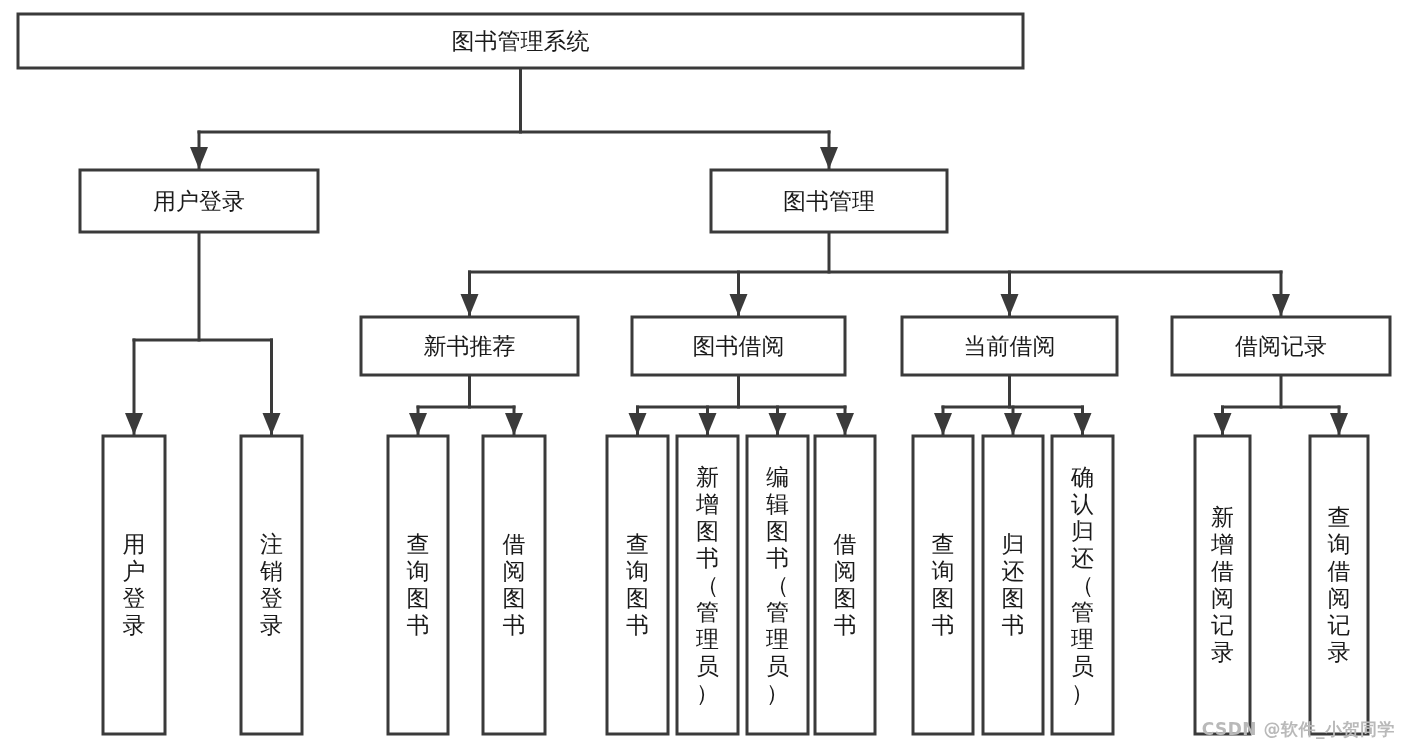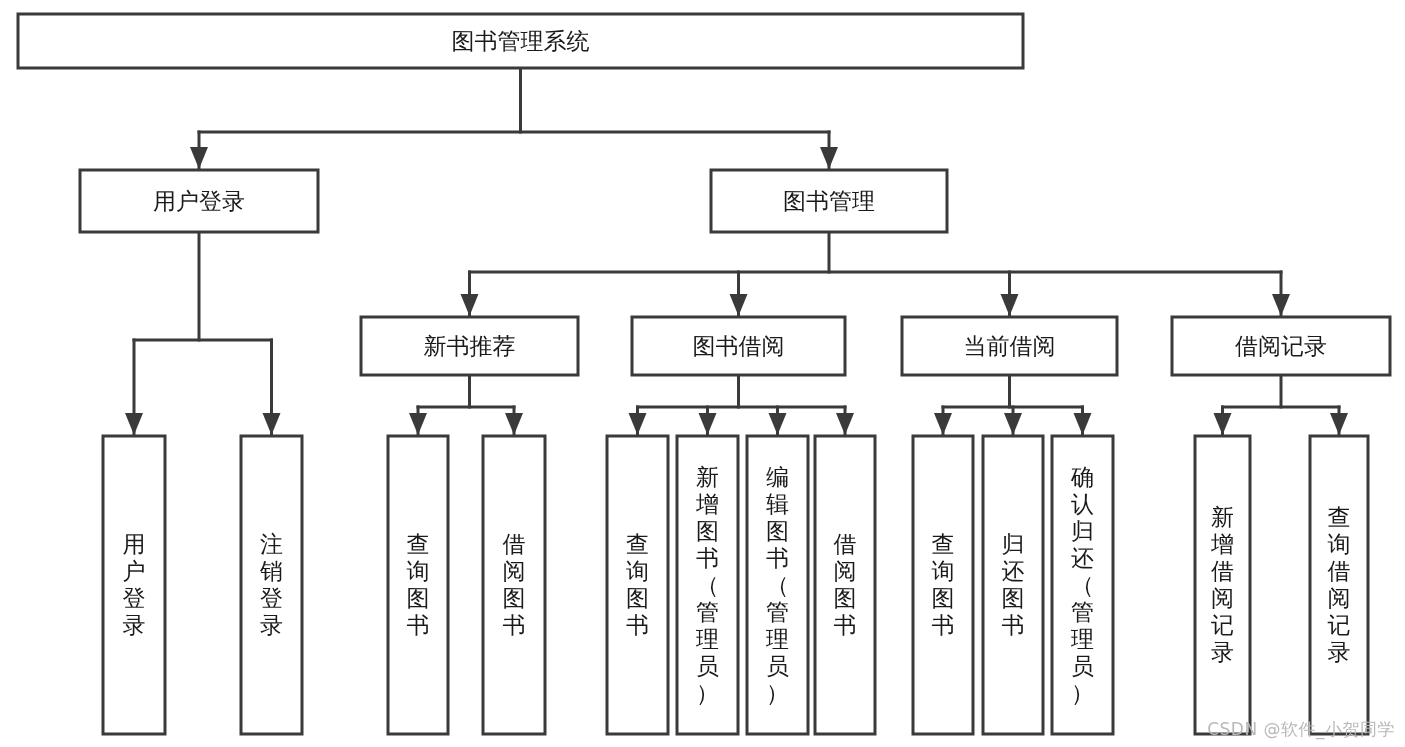--- a/index.html
+++ b/index.html
@@ -51,20 +51,21 @@
   }
   .watermark {
     position: absolute;
     right: 10px;
     bottom: 6px;
     font-family: "DejaVu Sans", "Liberation Sans", sans-serif;
     font-size: 17px;
     color: #b9b9b9;
     letter-spacing: 0.5px;
     white-space: nowrap;
+    font-weight: bold;
   }
 </style>
 </head>
 <body>
 
 <svg id="diagram" viewBox="0 0 1405 747">
   <g id="connectors">
       <path d="M 520.5 68 L 520.5 132" class="connector"></path>
       <path d="M 199 132 L 829 132" class="connector"></path>
       <path d="M 199 132 L 199 168" class="connector"></path>

